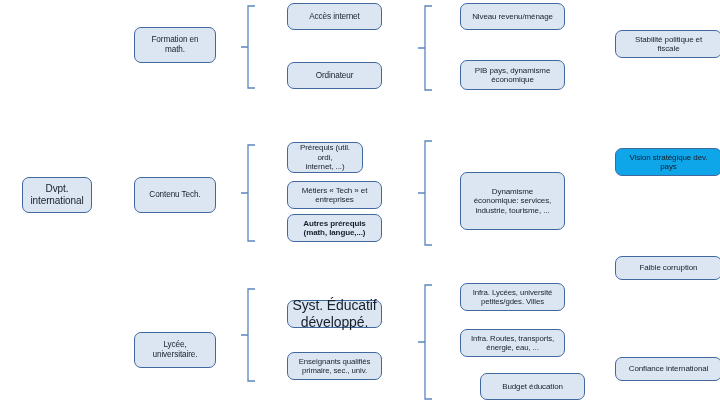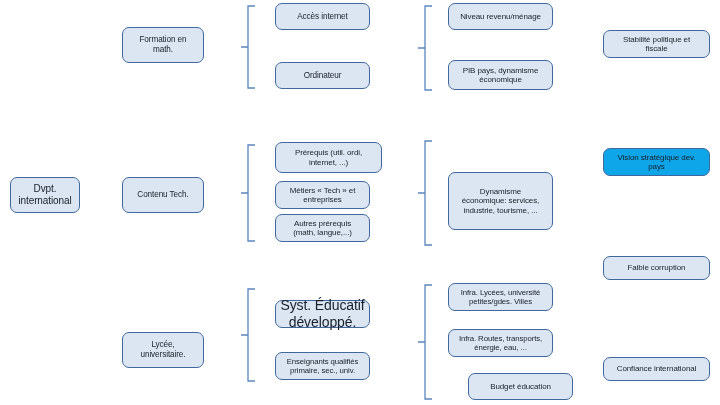--- a/index.html
+++ b/index.html
@@ -24,20 +24,21 @@
     border-radius: 7px;
     color: #17202a;
     display: flex;
     align-items: center;
     justify-content: center;
     text-align: center;
     line-height: 1.18;
     padding: 1px 4px;
     white-space: pre-line;
     letter-spacing: -0.1px;
+    margin-left: 12px;
   }
   .brace {
     position: absolute;
     overflow: visible;
   }
   .brace path {
     fill: none;
     stroke: #5b86bd;
     stroke-width: 1.3;
     stroke-linecap: butt;
@@ -50,25 +51,25 @@
   <div id="nodes-layer">
       <div class="node" style="left: 10px; top: 177px; width: 70px; height: 36px; font-size: 10px; background: rgb(220, 230, 242); border-color: rgb(65, 104, 158); color: rgb(23, 32, 42);">Dvpt.
 international</div>
       <div class="node" style="left: 122px; top: 27px; width: 82px; height: 36px; font-size: 8.2px; background: rgb(220, 230, 242); border-color: rgb(65, 104, 158); color: rgb(23, 32, 42);">Formation en
 math.</div>
       <div class="node" style="left: 122px; top: 177px; width: 82px; height: 36px; font-size: 8.2px; background: rgb(220, 230, 242); border-color: rgb(65, 104, 158); color: rgb(23, 32, 42);">Contenu Tech.</div>
       <div class="node" style="left: 122px; top: 332px; width: 82px; height: 36px; font-size: 8.2px; background: rgb(220, 230, 242); border-color: rgb(65, 104, 158); color: rgb(23, 32, 42);">Lycée,
 universitaire.</div>
       <div class="node" style="left: 275px; top: 3px; width: 95px; height: 27px; font-size: 8.2px; background: rgb(220, 230, 242); border-color: rgb(65, 104, 158); color: rgb(23, 32, 42);">Accès internet</div>
       <div class="node" style="left: 275px; top: 62px; width: 95px; height: 27px; font-size: 8.2px; background: rgb(220, 230, 242); border-color: rgb(65, 104, 158); color: rgb(23, 32, 42);">Ordinateur</div>
-      <div class="node" style="left: 275px; top: 142px; width: 107px; height: 31px; font-size: 8px; background: rgb(220, 230, 242); border-color: rgb(65, 104, 158); color: rgb(23, 32, 42);">Prérequis (util. ordi,
+      <div class="node" style="left: 275px; top: 142px; width: 76px; height: 31px; font-size: 8px; background: rgb(220, 230, 242); border-color: rgb(65, 104, 158); color: rgb(23, 32, 42);">Prérequis (util. ordi,
 internet, ...)</div>
       <div class="node" style="left: 275px; top: 181px; width: 95px; height: 28px; font-size: 8px; background: rgb(220, 230, 242); border-color: rgb(65, 104, 158); color: rgb(23, 32, 42);">Métiers « Tech » et
 entreprises</div>
-      <div class="node" style="left: 275px; top: 214px; width: 95px; height: 28px; font-size: 8px; background: rgb(220, 230, 242); border-color: rgb(65, 104, 158); color: rgb(23, 32, 42);">Autres prérequis
+      <div class="node" style="left: 275px; top: 214px; width: 95px; height: 28px; font-size: 8px; background: rgb(220, 230, 242); border-color: rgb(65, 104, 158); color: rgb(23, 32, 42); font-weight: bold;">Autres prérequis
 (math, langue,...)</div>
       <div class="node" style="left: 275px; top: 300px; width: 95px; height: 28px; font-size: 14px; background: rgb(220, 230, 242); border-color: rgb(65, 104, 158); color: rgb(23, 32, 42); border-radius: 7px;">Syst. Éducatif
 développé.</div>
       <div class="node" style="left: 275px; top: 352px; width: 95px; height: 28px; font-size: 7.8px; background: rgb(220, 230, 242); border-color: rgb(65, 104, 158); color: rgb(23, 32, 42);">Enseignants qualifiés
 primaire, sec., univ.</div>
       <div class="node" style="left: 448px; top: 3px; width: 105px; height: 27px; font-size: 8px; background: rgb(220, 230, 242); border-color: rgb(65, 104, 158); color: rgb(23, 32, 42);">Niveau revenu/ménage</div>
       <div class="node" style="left: 448px; top: 60px; width: 105px; height: 30px; font-size: 8px; background: rgb(220, 230, 242); border-color: rgb(65, 104, 158); color: rgb(23, 32, 42);">PIB pays, dynamisme
 économique</div>
       <div class="node" style="left: 448px; top: 172px; width: 105px; height: 58px; font-size: 8px; background: rgb(220, 230, 242); border-color: rgb(65, 104, 158); color: rgb(23, 32, 42);">Dynamisme
 économique: services,

